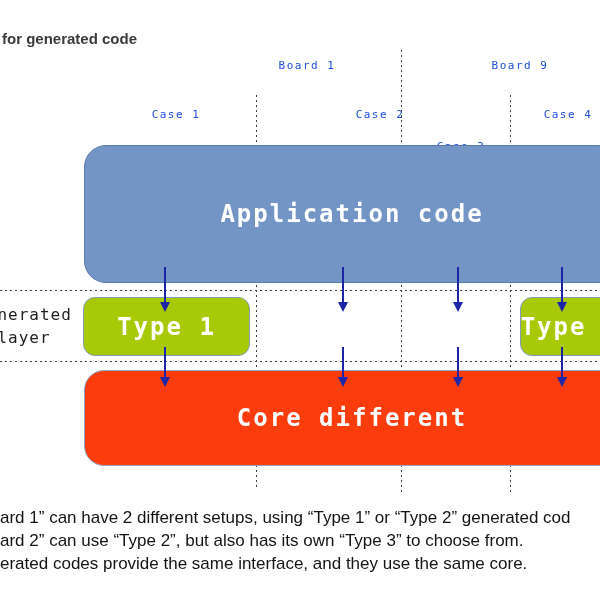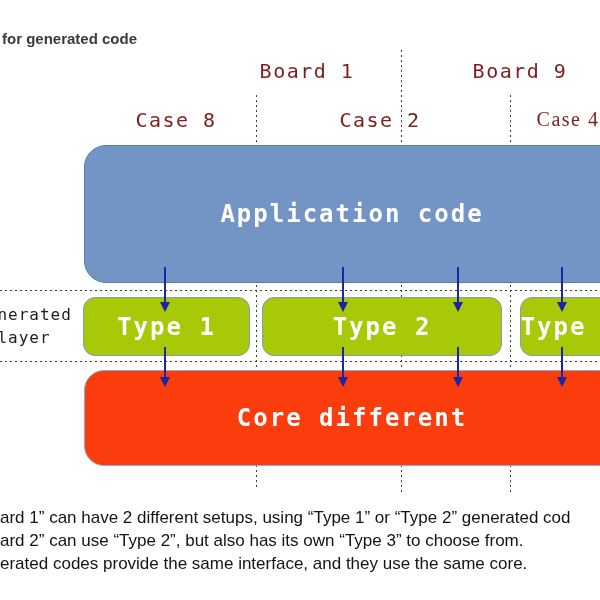--- a/index.html
+++ b/index.html
@@ -6,21 +6,21 @@
   body{width:600px;height:600px;overflow:hidden;background:#ffffff;
        font-family:"Liberation Sans", sans-serif;}
   #stage{position:relative;width:600px;height:572px;overflow:hidden;background:#fff;}
 
   .mono{font-family:"DejaVu Sans Mono", monospace;}
 
   .page-title{position:absolute;left:2px;top:30px;font-size:15px;font-weight:bold;
               color:#3b3b3b;white-space:nowrap;}
 
   .board-label,.case-label{position:absolute;transform:translateX(-50%);
-      font-size:20px;letter-spacing:1.5px;color:#7f1d1d;white-space:nowrap;}
+      font-size:11px;letter-spacing:1.5px;color:#1d4ed8;white-space:nowrap;}
 
   .vline{position:absolute;width:1px;
       background-image:repeating-linear-gradient(to bottom,#3d3d3d 0px,#3d3d3d 2px,transparent 2px,transparent 5px);}
   .hline{position:absolute;height:1px;left:0;width:600px;
       background-image:repeating-linear-gradient(to right,#3d3d3d 0px,#3d3d3d 2px,transparent 2px,transparent 5px);}
 
   .box{position:absolute;display:flex;align-items:center;justify-content:center;
        box-sizing:border-box;}
   .box .lbl{color:#ffffff;font-weight:bold;font-size:24px;letter-spacing:2px;white-space:nowrap;}
 
@@ -45,44 +45,41 @@
 </head>
 <body>
 
 <div id="stage">
 
   <div class="page-title">for generated code</div>
 
   <div class="board-label mono" style="left:307px;top:59px;">Board 1</div>
   <div class="board-label mono" style="left:520px;top:59px;">Board 9</div>
 
-  <div class="case-label mono" style="left:176px;top:108px;">Case 8</div>
+  <div class="case-label mono" style="left:176px;top:108px;">Case 1</div>
   <div class="case-label mono" style="left:340px;top:108px;margin-left:40px;">Case 2</div>
   <div class="case-label mono" style="left:461px;top:108px;margin-top:32px;">Case 3</div>
-  <div class="case-label mono" style="left:568px;top:108px;font-family:Liberation Serif, serif;">Case 4</div>
+  <div class="case-label mono" style="left:568px;top:108px;">Case 4</div>
 
   <div class="vline" style="left:256px;top:95px;height:394px;"></div>
   <div class="vline" style="left:401px;top:50px;height:445px;"></div>
   <div class="vline" style="left:510px;top:95px;height:397px;"></div>
 
   <div class="hline" style="top:290px;"></div>
   <div class="hline" style="top:361px;"></div>
 
   <div class="side-label mono">Generated
 layer</div>
 
   <div class="box box-app" style="background: rgb(114, 149, 197);">
     <span class="lbl mono">Application code</span>
   </div>
 
   <div class="box box-type" style="left: 83px; width: 167px; background: rgb(167, 201, 7); justify-content: center;">
     <span class="lbl mono">Type 1</span>
-  </div>
-  <div class="box box-type" style="left: 262px; width: 240px; background: rgb(167, 201, 7);">
-    <span class="lbl mono">Type 2</span>
   </div>
   <div class="box box-type" style="left: 520px; width: 100px; background: rgb(167, 201, 7);">
     <span class="lbl mono">Type 3</span>
   </div>
 
   <div class="box box-core" style="background: rgb(251, 60, 13);">
     <span class="lbl mono">Core different</span>
   </div>
 
   <div class="arrow" style="left: 164px; top: 267px; height: 36px; background: rgb(28, 37, 166); border-top-color: rgb(28, 37, 166); color: rgb(28, 37, 166);"></div>

